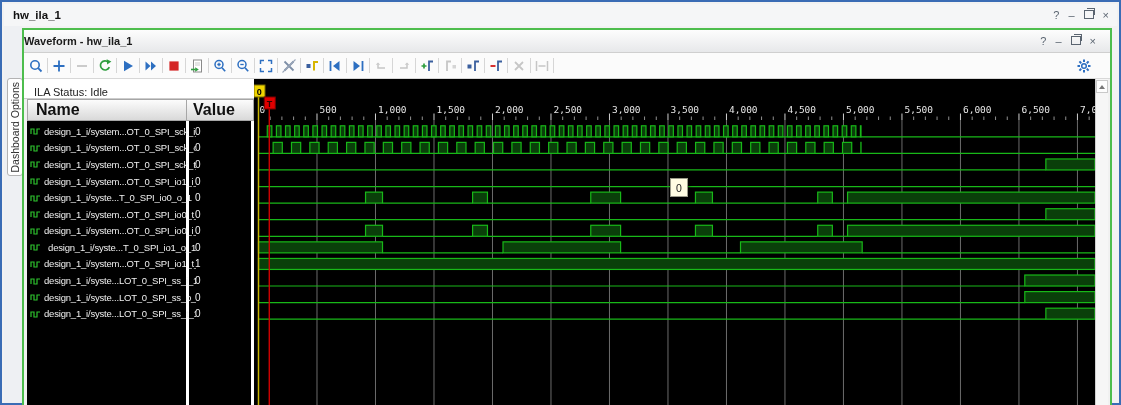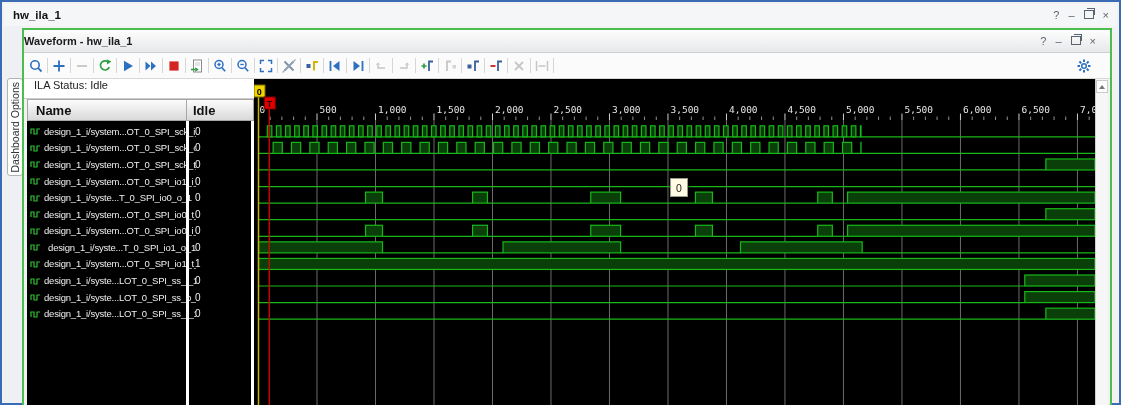--- a/index.html
+++ b/index.html
@@ -25,26 +25,26 @@
   #panel-title{font-size:11px;font-weight:bold;color:#1a1a1a;padding-left:0;}
   #panel-titlebar .ctrls{right:14px;}
   
   #toolbar{left:22px;top:51px;width:1086px;height:26px;background:#fbfbfb;border-bottom:1px solid #d8d8d8;
            display:flex;align-items:center;padding-left:3px;box-sizing:border-box;}
   .tbtn{width:17px;height:17px;display:flex;align-items:center;justify-content:center;}
   .tsep{width:1px;height:15px;background:#d6d6d6;margin:0 2.5px;}
   #gear-btn{position:absolute;right:18px;top:0;height:26px;display:flex;align-items:center;}
   
   #ila-bar{left:22px;top:77px;width:230px;height:20px;background:#ffffff;border-bottom:1px solid #cccccc;
-           display:flex;align-items:flex-start;box-sizing:border-box;}
+           display:flex;align-items:flex-end;box-sizing:border-box;}
   #ila-bar span{font-size:11px;color:#222;padding-left:10px;}
   
   #tbl-header{left:25px;top:97px;width:227px;height:22px;display:flex;box-sizing:border-box;}
   .hcell{background:linear-gradient(#fcfcfc,#d9d9d9);border:1px solid #a6a6a6;box-sizing:border-box;
-         font-size:13px;font-weight:bold;color:#111;display:flex;align-items:center;}
+         font-size:16px;font-weight:bold;color:#111;display:flex;align-items:center;}
   #hc-name{width:160px;padding-left:8px;}
   #hc-value{width:67px;padding-left:6px;border-left:none;}
   
   #tbl-body{left:25px;top:119px;width:227px;height:286px;background:#000;}
   .wsep{background:#ffffff;top:119px;height:286px;width:3px;}
   #sep1{left:184px;} #sep2{left:249px;}
   #tbl-rows{left:25px;top:121px;width:227px;height:200px;}
   .trow{position:absolute;left:0;width:227px;height:16.58px;display:flex;align-items:center;}
   .trow .sig-name{color:#f0f0f0;font-size:9.5px;letter-spacing:-0.2px;white-space:nowrap;overflow:hidden;width:152px;}
   .trow .sig-icon{margin:0 3px 0 3px;flex:none;}
@@ -261,21 +261,21 @@
         </svg>
       </div>
   </div>
 
   <div id="ila-bar" class="abs">
     <span>ILA Status: Idle</span>
   </div>
 
   <div id="tbl-header" class="abs">
     <div class="hcell" id="hc-name">Name</div>
-    <div class="hcell" id="hc-value">Idle</div>
+    <div class="hcell" id="hc-value">Value</div>
   </div>
 
   <div id="tbl-body" class="abs"></div>
   <div id="sep1" class="abs wsep"></div>
   <div id="sep2" class="abs wsep"></div>
   <div id="tbl-rows" class="abs">
       <div class="trow" style="top: 0px;">
         <svg class="sig-icon" width="11" height="10">
           <polyline points="1,8 1,3 4,3 4,8 7,8 7,3 10,3" fill="none" stroke="#2ec22e" stroke-width="1.2"></polyline>
         </svg>

